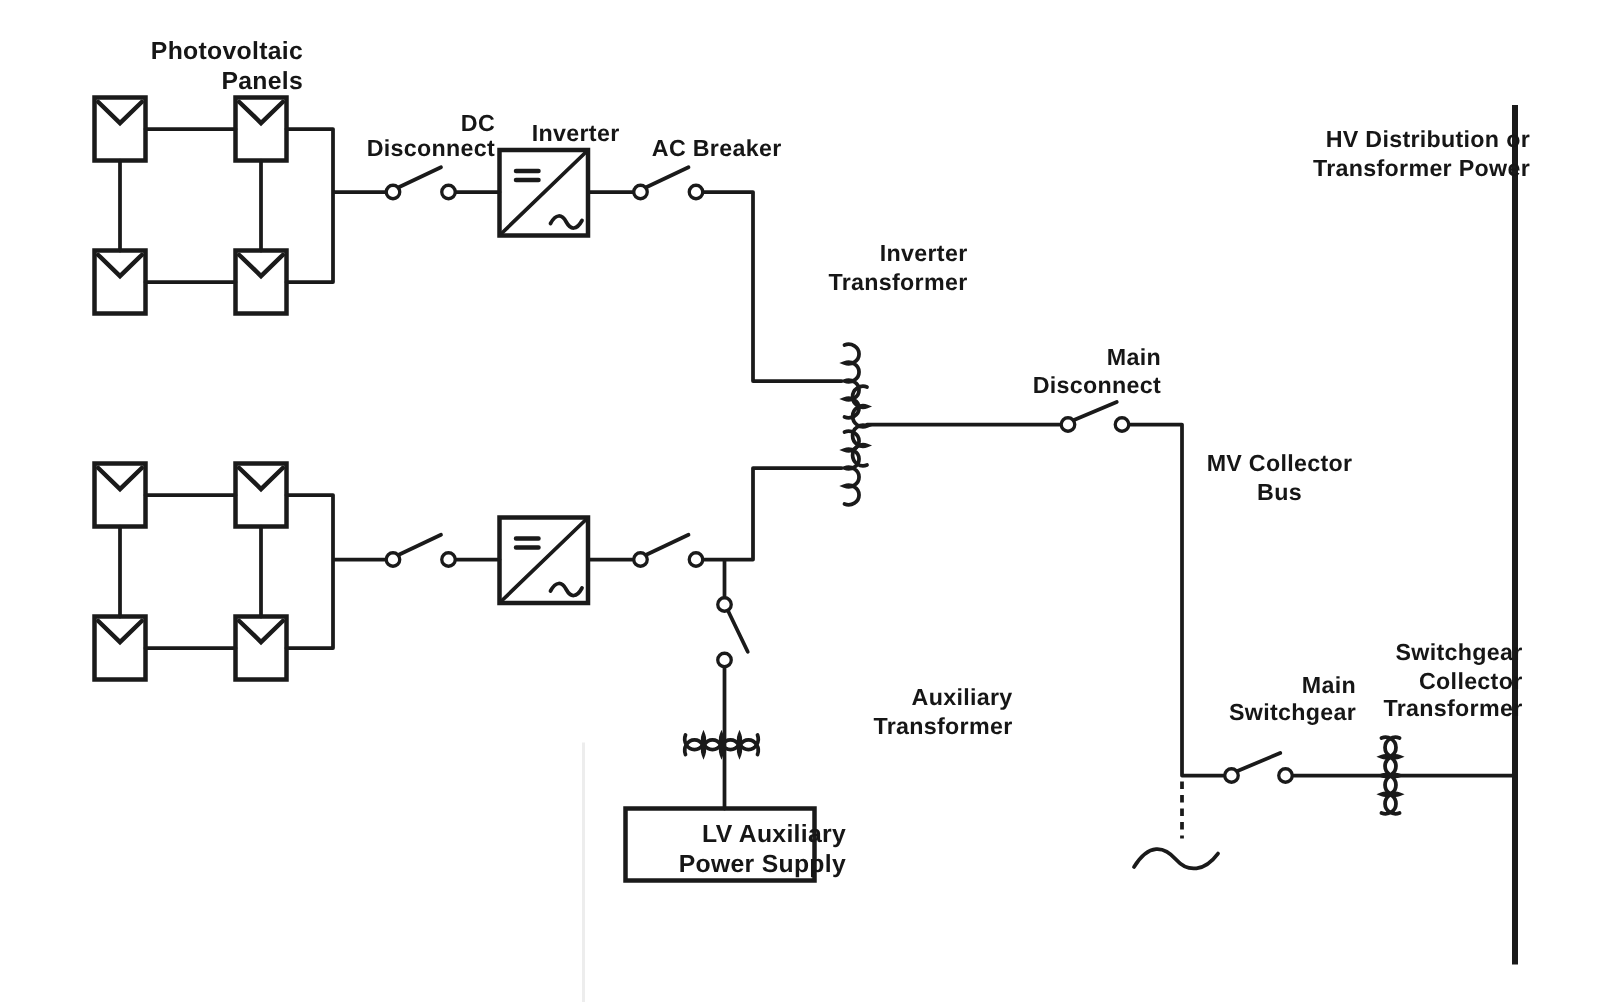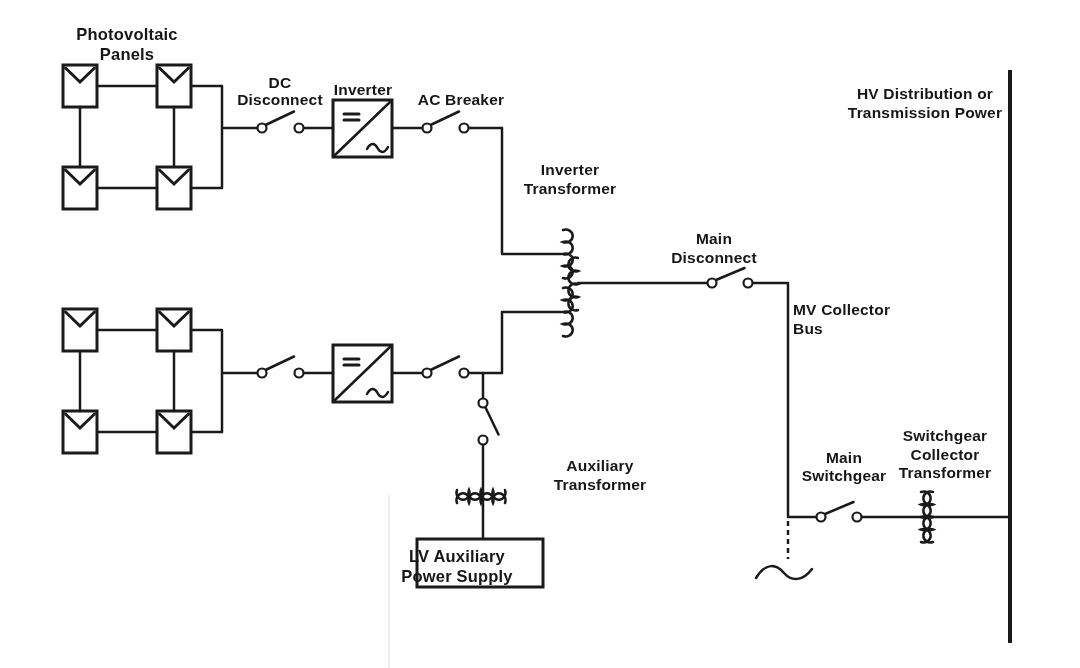--- a/index.html
+++ b/index.html
@@ -14,26 +14,26 @@
     font-family:"Liberation Sans",sans-serif;overflow:hidden;
   }
   .canvas svg{position:absolute;left:0;top:0;}
   .sym{stroke:var(--line);fill:none;stroke-width:2.5;stroke-linecap:round;}
   .sym3{stroke-width:3;}
   .hvline{stroke-width:4;stroke-linecap:butt;}
   .dashed{stroke-dasharray:5 4;stroke-linecap:butt;}
   .contact{fill:var(--background);stroke:var(--line);stroke-width:2.2;}
   .divider-line{stroke:var(--divider);stroke-width:2;fill:none;}
   .lbl{
-    position:absolute;text-align:center;font-weight:bold;
+    position:absolute;text-align:right;font-weight:bold;
     font-size:15.5px;line-height:19px;color:var(--text);
     letter-spacing:.2px;white-space:nowrap;
   }
   .lbl.big{font-size:16.5px;line-height:20px;}
-  .lbl.left{text-align:left;}
+  .lbl.left{text-align:center;}
 </style>
 </head>
 <body>
 
 <div class="canvas">
 
   <svg width="1080" height="668" viewBox="0 0 1080 668">
     <defs>
       <g id="pv-panel">
         <rect x="0" y="0" width="34" height="42"></rect>
@@ -178,37 +178,37 @@
     <div>Disconnect</div>
   </div>
 
   <div class="lbl left" style="left:793px;top:300px;width:120px">
     <div>MV Collector</div>
     <div>Bus</div>
   </div>
 
   <div class="lbl" style="left:830px;top:84px;width:190px">
     <div>HV Distribution or</div>
-    <div>Transmission Power</div>
+    <div>Transformer Power</div>
   </div>
 
   <div class="lbl" style="left:784px;top:449px;width:120px;line-height:18px">
     <div>Main</div>
     <div>Switchgear</div>
   </div>
 
   <div class="lbl" style="left:875px;top:427px;width:140px;line-height:18.5px">
     <div>Switchgear</div>
     <div>Collector</div>
     <div>Transformer</div>
   </div>
 
   <div class="lbl" style="left:525px;top:456px;width:150px">
     <div>Auxiliary</div>
     <div>Transformer</div>
   </div>
 
-  <div class="lbl big" style="left:394px;top:546px;width:126px">
+  <div class="lbl big" style="left:438px;top:546px;width:126px">
     <div>LV Auxiliary</div>
     <div>Power Supply</div>
   </div>
 
 </div>
 
 </body></html>

